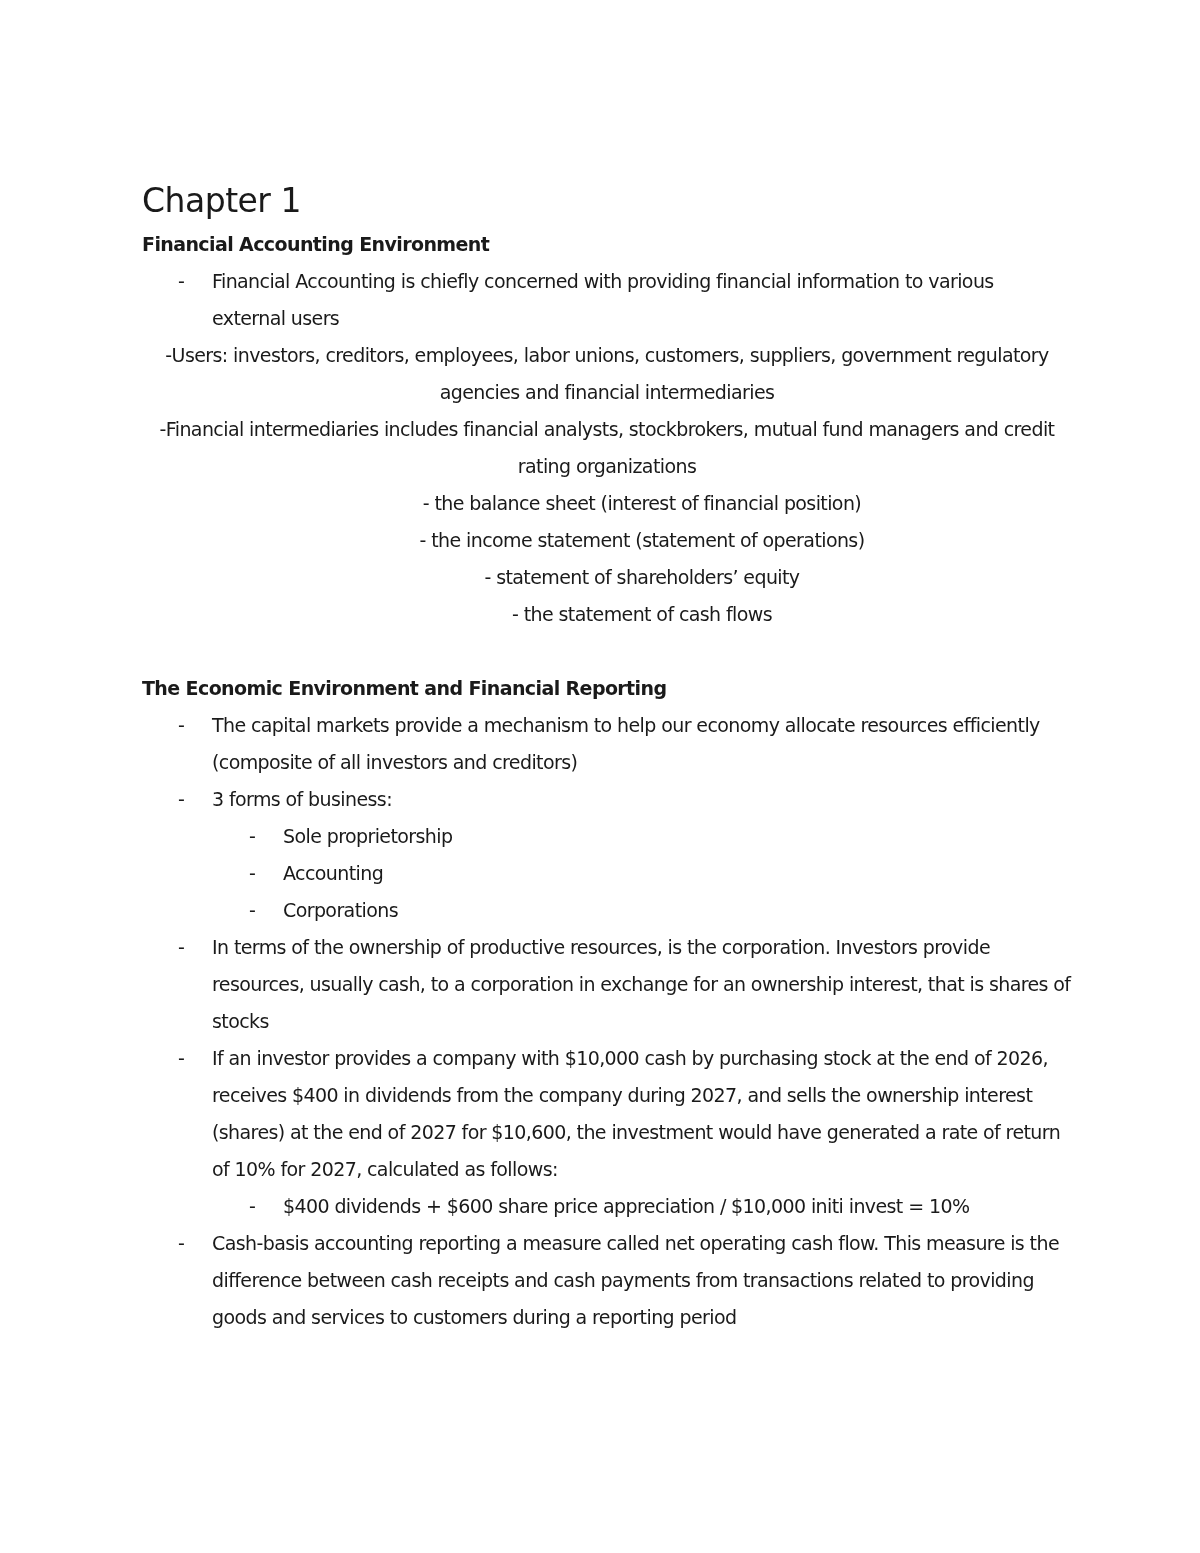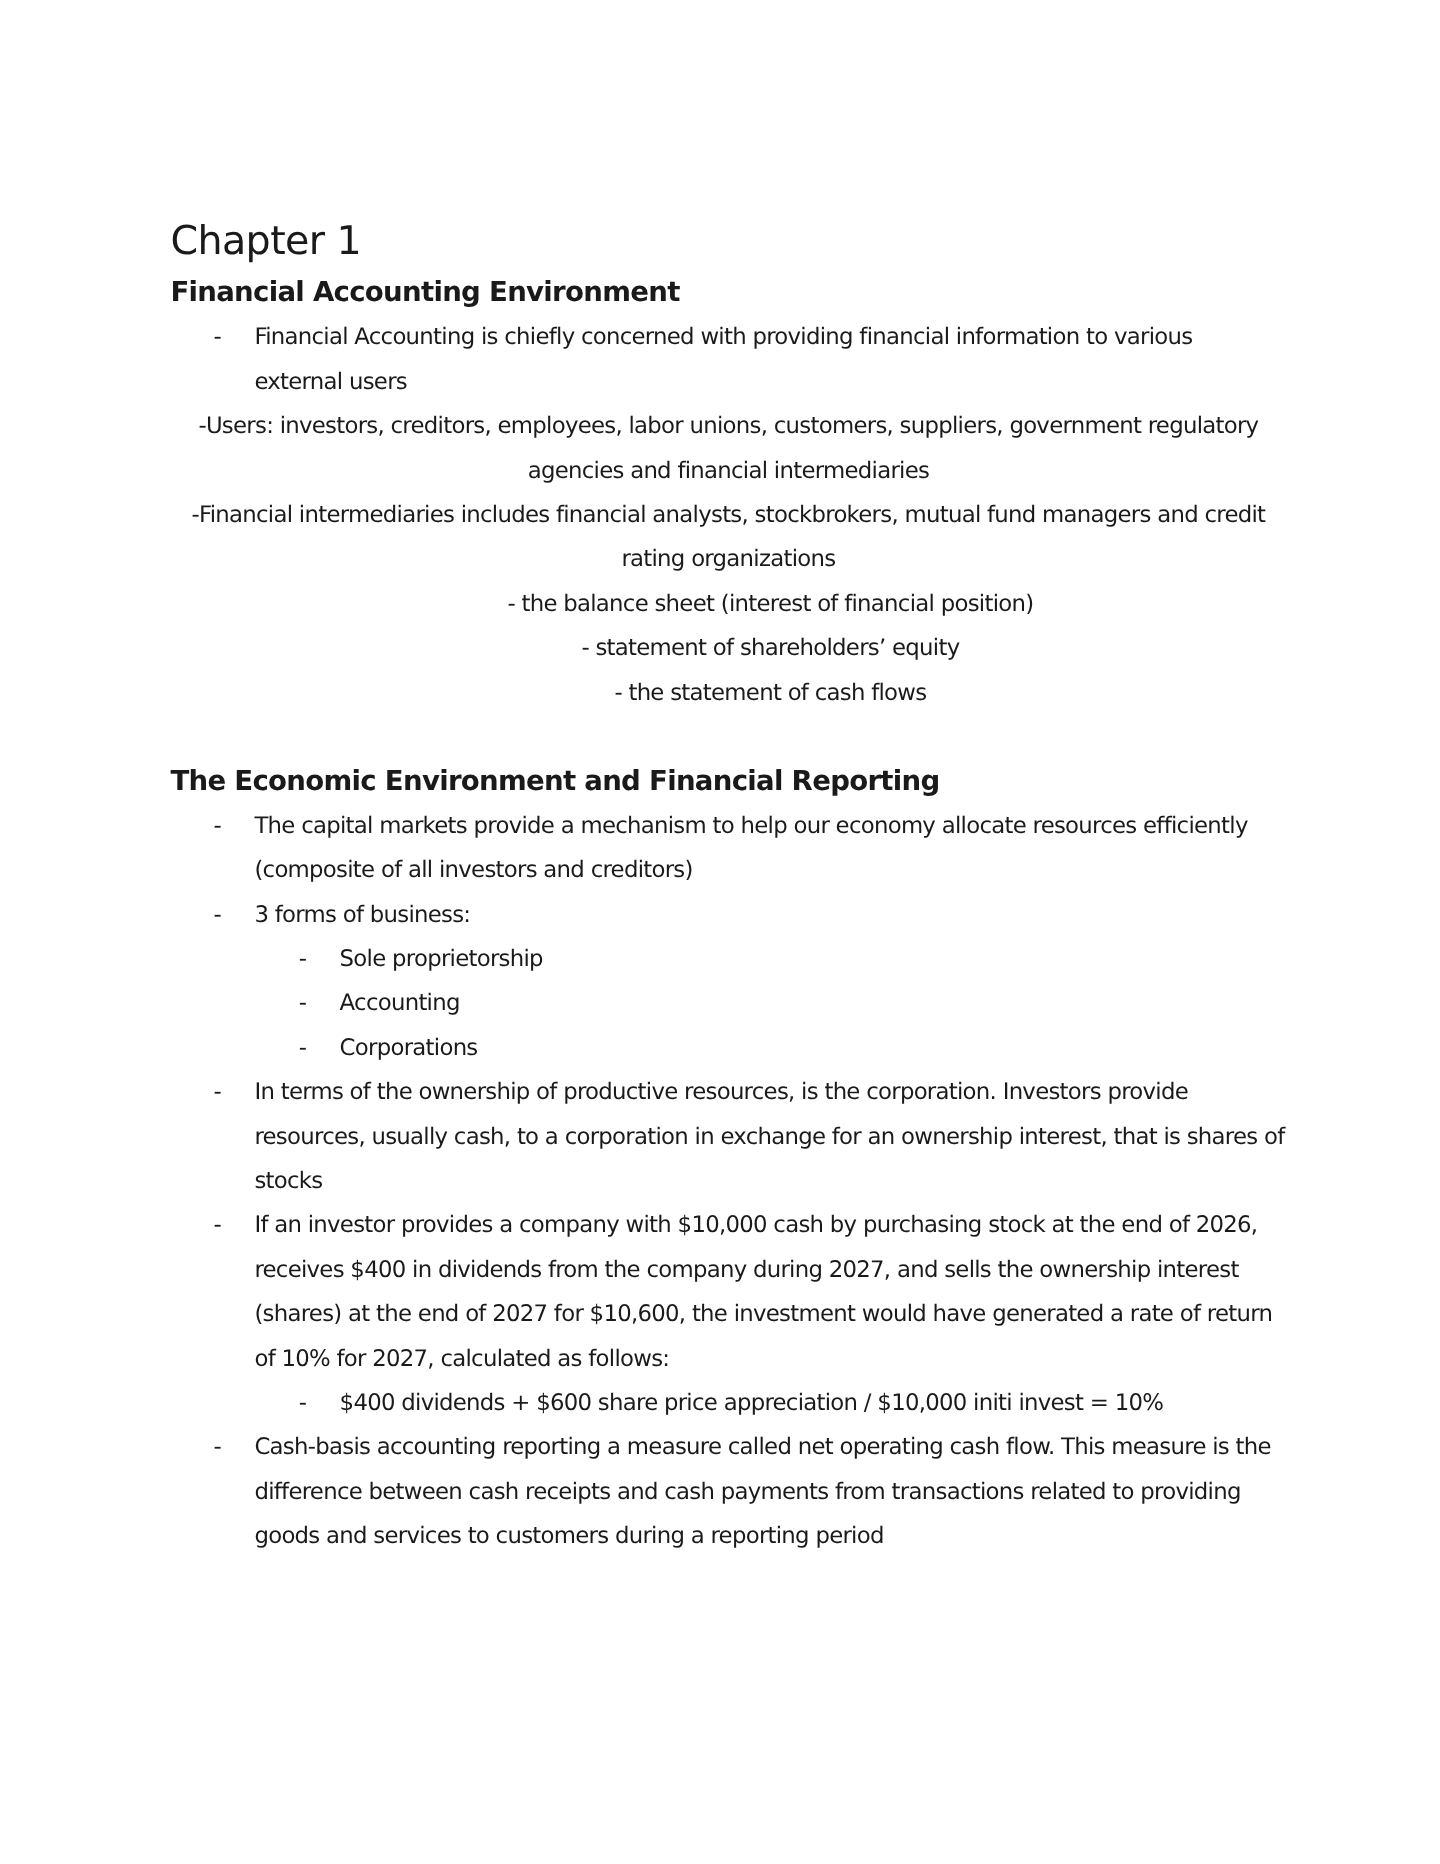--- a/index.html
+++ b/index.html
@@ -24,21 +24,21 @@
     }
     .chapter-title {
       font-size: 33px;
       font-weight: normal;
       margin: 0;
       line-height: 50px;
       letter-spacing: -0.5px;
       color: #1a1a1a;
     }
     .section-heading {
-      font-size: 23px;
+      font-size: 19px;
       font-weight: bold;
       line-height: 37px;
       margin: 0;
       letter-spacing: -0.6px;
     }
     .para {
       font-size: 19px;
       line-height: 37px;
       margin: 0;
       letter-spacing: -0.6px;
@@ -73,20 +73,21 @@
 
   <div class="li l1">
     <span class="dash">-</span>
     <b>Financial Accounting</b><span> is chiefly concerned with providing financial information to various external users</span>
   </div>
 
   <p class="para">-Users: investors, creditors, employees, labor unions, customers, suppliers, government regulatory agencies and financial intermediaries</p>
   <p class="para">-Financial intermediaries includes financial analysts, stockbrokers, mutual fund managers and credit rating organizations</p>
 
   <div class="para indent-dash">- the balance sheet (interest of financial position)</div>
+  <div class="para indent-dash">- the income statement (statement of operations)</div>
   <div class="para indent-dash">- statement of shareholders’ equity</div>
   <div class="para indent-dash">- the statement of cash flows</div>
 
   <div class="spacer"></div>
 
   <div class="section-heading">The Economic Environment and Financial Reporting</div>
 
   <div class="li l1">
     <span class="dash">-</span>
     <span>The </span><b>capital markets</b><span> provide a mechanism to help our economy allocate resources efficiently (composite of all investors and creditors)</span>

